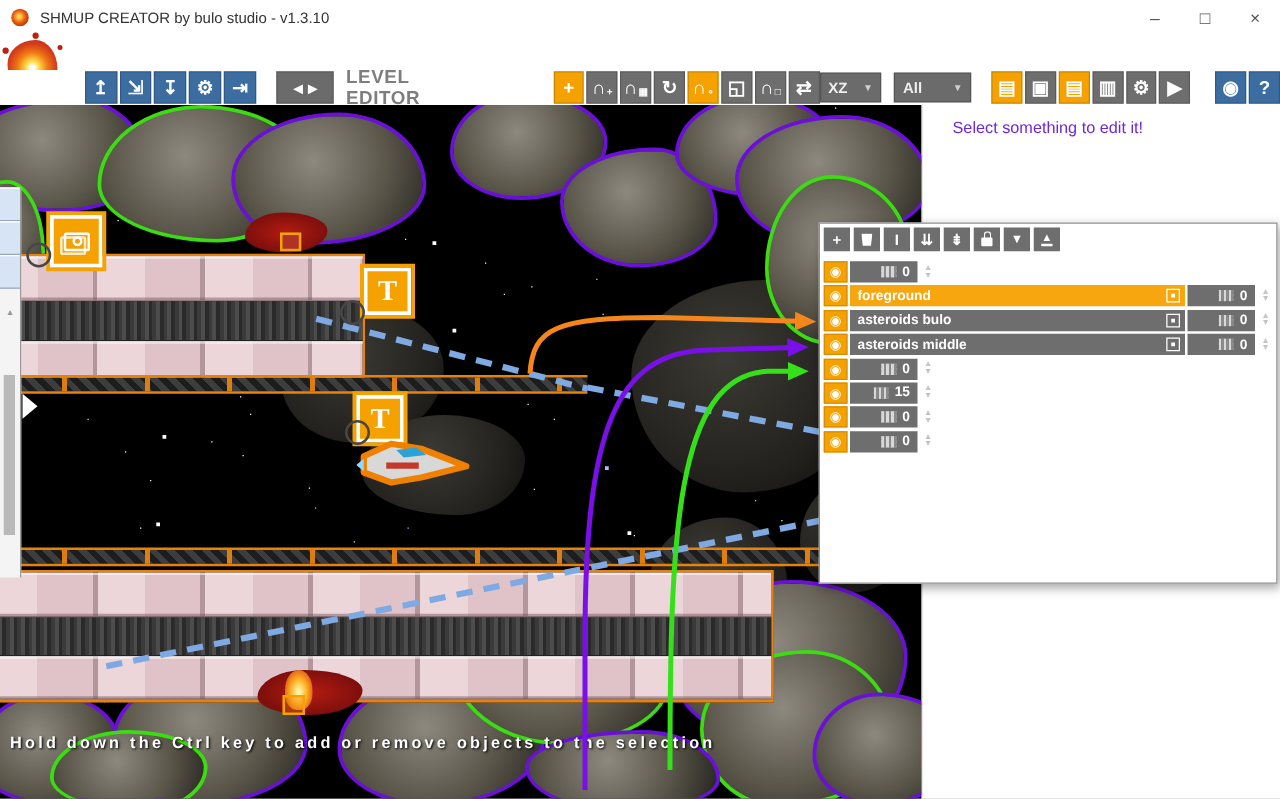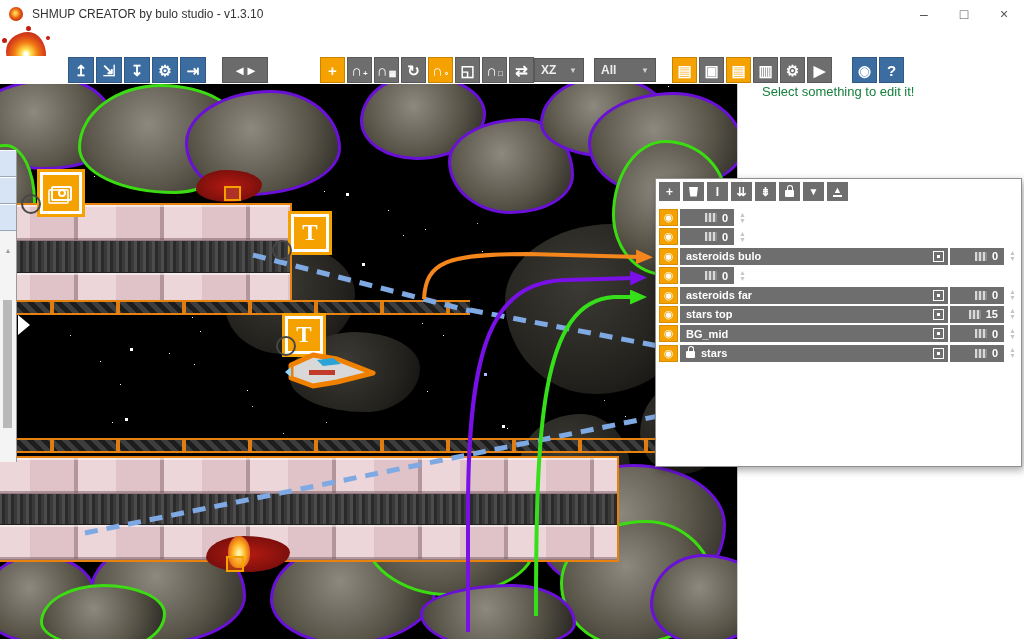--- a/index.html
+++ b/index.html
@@ -44,21 +44,21 @@
   .sub-glyph{font-size:8px;margin-left:1px;margin-top:6px}
   .dropdown{height:24px;background:#6b6b6b;color:#eee;font-size:12px;font-weight:bold;
             display:flex;align-items:center;justify-content:space-between;
             padding:0 6px;box-sizing:border-box;border:1px solid rgba(0,0,0,.2)}
   .dd-arrow{font-size:8px;color:#cfcfcf}
 
   
   .viewport{position:absolute;left:0;top:84px;width:737px;height:555px;background:#000;overflow:hidden}
   .side-panel{position:absolute;left:737px;top:84px;width:287px;height:555px;background:#fff;
               border-left:1px solid #ccc;box-sizing:border-box}
-  .hint{padding:0 0 0 24px;font-size:13px;color:#15803d}
+  .hint{padding:10px 0 0 24px;font-size:13px;color:#6d28d9}
 
   
   #stars{position:absolute;left:0;top:0;width:1px;height:1px;background:transparent}
   .ast{position:absolute;background:radial-gradient(circle at 42% 36%,#8d897f,#595549 55%,#2d2b26 92%)}
   .ast.p{border:3px solid #6a10d8}
   .ast.g{border:3px solid #3bdc12}
   .ast.f{background:radial-gradient(circle at 42% 36%,#3c3a34,#23211d 65%,#121110 95%);border:none}
 
   .station{position:absolute;border:2px solid #e8820e;display:flex;flex-direction:column;background:#1a1a1a}
   .modrow{flex:1.15;background:repeating-linear-gradient(90deg,#b2969b 0 2px,#ecd6da 2px 40px,#dfc3c8 40px 84px,#b2969b 84px 86px);
@@ -180,20 +180,21 @@
       <span class="tool-glyph">↧</span>
     </span>
   <span class="tbtn blue w26 g2">
       <span class="tool-glyph">⚙</span>
     </span>
   <span class="tbtn blue w26 g2">
       <span class="tool-glyph">⇥</span>
     </span>
 
   <span class="tbtn nav-btn">◄►</span>
+  <span class="editor-label">LEVEL EDITOR</span>
 
   <span style="width:52px"></span>
   <span class="tbtn orangeb w25">
       <span class="tool-glyph">+</span>
     </span>
   <span class="tbtn grayb w25 g2">
       <span class="tool-glyph">∩</span>
       <span class="sub-glyph">+</span>
     </span>
   <span class="tbtn grayb w25 g2">
@@ -331,20 +332,21 @@
 
   <div class="minipanel">
     <div class="cell"></div>
     <div class="cell"></div>
     <div class="cell"></div>
     <div class="track-arrow">▲</div>
     <div class="thumb"></div>
   </div>
   <div class="spawn-marker"></div>
 
+  <div class="status">Hold down the Ctrl key to add or remove objects to the selection</div>
 </div>
 
 <div class="layers">
   <div class="layers-toolbar">
     <span class="ltbtn">+</span>
     <span class="ltbtn">
         <span class="i-trash"></span>
       </span>
     <span class="ltbtn">I</span>
     <span class="ltbtn">⇊</span>
@@ -367,20 +369,27 @@
       <span class="num">0</span>
     </span>
     <span class="lspin">
       <span>▲</span>
       <span>▼</span>
     </span>
   </div>
 
   <div class="lrow selected">
     <span class="eye">◉</span>
+    <span class="lname">
+
+      <span class="nm">foreground</span>
+      <span class="sel-sq">
+            <span class="sq-in"></span>
+          </span>
+    </span>
     <span class="lval">
       <span class="checker"></span>
       <span class="num">0</span>
     </span>
     <span class="lspin">
       <span>▲</span>
       <span>▼</span>
     </span>
   </div>
 
@@ -398,96 +407,75 @@
       <span class="num">0</span>
     </span>
     <span class="lspin">
       <span>▲</span>
       <span>▼</span>
     </span>
   </div>
 
   <div class="lrow">
     <span class="eye">◉</span>
-    <span class="lval">
-      <span class="checker"></span>
-      <span class="num">0</span>
-    </span>
-    <span class="lspin">
-      <span>▲</span>
-      <span>▼</span>
-    </span>
-  </div>
-
-  <div class="lrow">
-    <span class="eye">◉</span>
     <span class="lname">
 
-      <span class="nm">asteroids far</span>
+      <span class="nm">asteroids middle</span>
       <span class="sel-sq" hidden="">
             <span class="sq-in"></span>
           </span>
     </span>
     <span class="lval">
       <span class="checker"></span>
       <span class="num">0</span>
     </span>
     <span class="lspin">
       <span>▲</span>
       <span>▼</span>
     </span>
   </div>
 
   <div class="lrow">
     <span class="eye">◉</span>
-    <span class="lname">
-
-      <span class="nm">stars top</span>
-      <span class="sel-sq" hidden="">
-            <span class="sq-in"></span>
-          </span>
-    </span>
+    <span class="lval">
+      <span class="checker"></span>
+      <span class="num">0</span>
+    </span>
+    <span class="lspin">
+      <span>▲</span>
+      <span>▼</span>
+    </span>
+  </div>
+
+  <div class="lrow">
+    <span class="eye">◉</span>
     <span class="lval">
       <span class="checker"></span>
       <span class="num">15</span>
     </span>
     <span class="lspin">
       <span>▲</span>
       <span>▼</span>
     </span>
   </div>
 
   <div class="lrow">
     <span class="eye">◉</span>
-    <span class="lname">
-
-      <span class="nm">BG_mid</span>
-      <span class="sel-sq" hidden="">
-            <span class="sq-in"></span>
-          </span>
-    </span>
-    <span class="lval">
-      <span class="checker"></span>
-      <span class="num">0</span>
-    </span>
-    <span class="lspin">
-      <span>▲</span>
-      <span>▼</span>
-    </span>
-  </div>
-
-  <div class="lrow">
-    <span class="eye">◉</span>
-    <span class="lname">
-      <span class="i-lock"></span>
-      <span class="nm">stars</span>
-      <span class="sel-sq" hidden="">
-            <span class="sq-in"></span>
-          </span>
-    </span>
+    <span class="lval">
+      <span class="checker"></span>
+      <span class="num">0</span>
+    </span>
+    <span class="lspin">
+      <span>▲</span>
+      <span>▼</span>
+    </span>
+  </div>
+
+  <div class="lrow">
+    <span class="eye">◉</span>
     <span class="lval">
       <span class="checker"></span>
       <span class="num">0</span>
     </span>
     <span class="lspin">
       <span>▲</span>
       <span>▼</span>
     </span>
   </div>
 </div>

